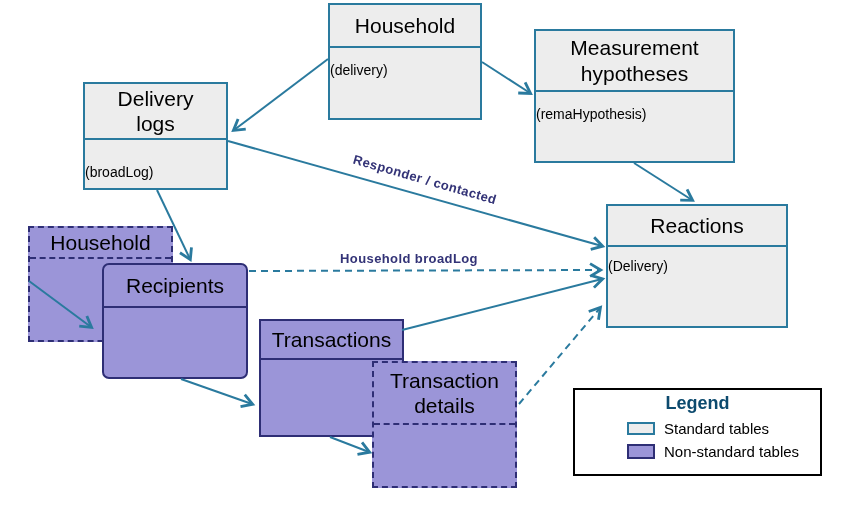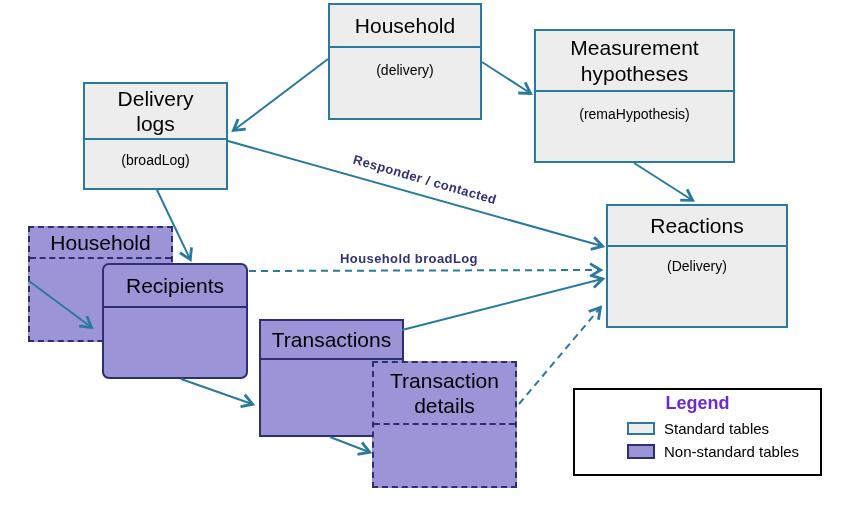--- a/index.html
+++ b/index.html
@@ -21,21 +21,20 @@
     align-items:center;
     justify-content:center;
     text-align:center;
     font-size:21px;
     line-height:1.2;
     color:#000;
     white-space:pre-line;
   }
   .node .bd {
     flex:1;
-    text-align:center;
     font-size:14px;
     color:#000;
   }
   .std { background:#ededed; border:2px solid #2a7a9e; }
   .std .hd { border-bottom:2px solid #2a7a9e; }
   .nstd { background:#9b95d8; border:2px solid #2e2e75; }
   .nstd .hd { border-bottom:2px solid #2e2e75; }
   .dashedbox { border-style:dashed;gap:28px; }
   .dashedbox .hd { border-bottom-style:dashed; }
 
@@ -60,21 +59,21 @@
     left:573px; top:388px;
     width:249px; height:88px;
     border:2px solid #000;
     background:#fff;
     z-index:5;
   }
   .legend-title {
     text-align:center;
     font-size:18px;
     font-weight:bold;
-    color:#6d28d9;
+    color:#0c4a6e;
     margin-top:3px;
   }
   .legend-row {
     display:flex;
     align-items:center;
     margin:6px 0 0 13px;
     padding-left:39px;
   }
   .sw { display:inline-block; margin-right:9px; }
   .sw-std { width:28px; height:13px; background:#ededed; border:2px solid #2a7a9e; }
@@ -93,21 +92,21 @@
 
   <div class="node std" style="left:534px; top:29px; width:201px; height:134px; z-index:1;">
     <div class="hd" style="height:61px">Measurement
 hypotheses</div>
     <div class="bd" style="padding-top:14px">(remaHypothesis)</div>
   </div>
 
   <div class="node std" style="left:83px; top:82px; width:145px; height:108px; z-index:1;">
     <div class="hd" style="height:56px">Delivery
 logs</div>
-    <div class="bd" style="padding-top:12px">(broadLog)</div>
+    <div class="bd" style="padding-top:24px">(broadLog)</div>
   </div>
 
   <div class="node std" style="left:606px; top:204px; width:182px; height:124px; z-index:1;">
     <div class="hd" style="height:41px">Reactions</div>
     <div class="bd" style="padding-top:11px">(Delivery)</div>
   </div>
 
   <div class="node nstd dashedbox" style="left:28px; top:226px; width:145px; height:116px; z-index:2;">
     <div class="hd" style="height:31px">Household</div>
     <div class="bd"></div>

